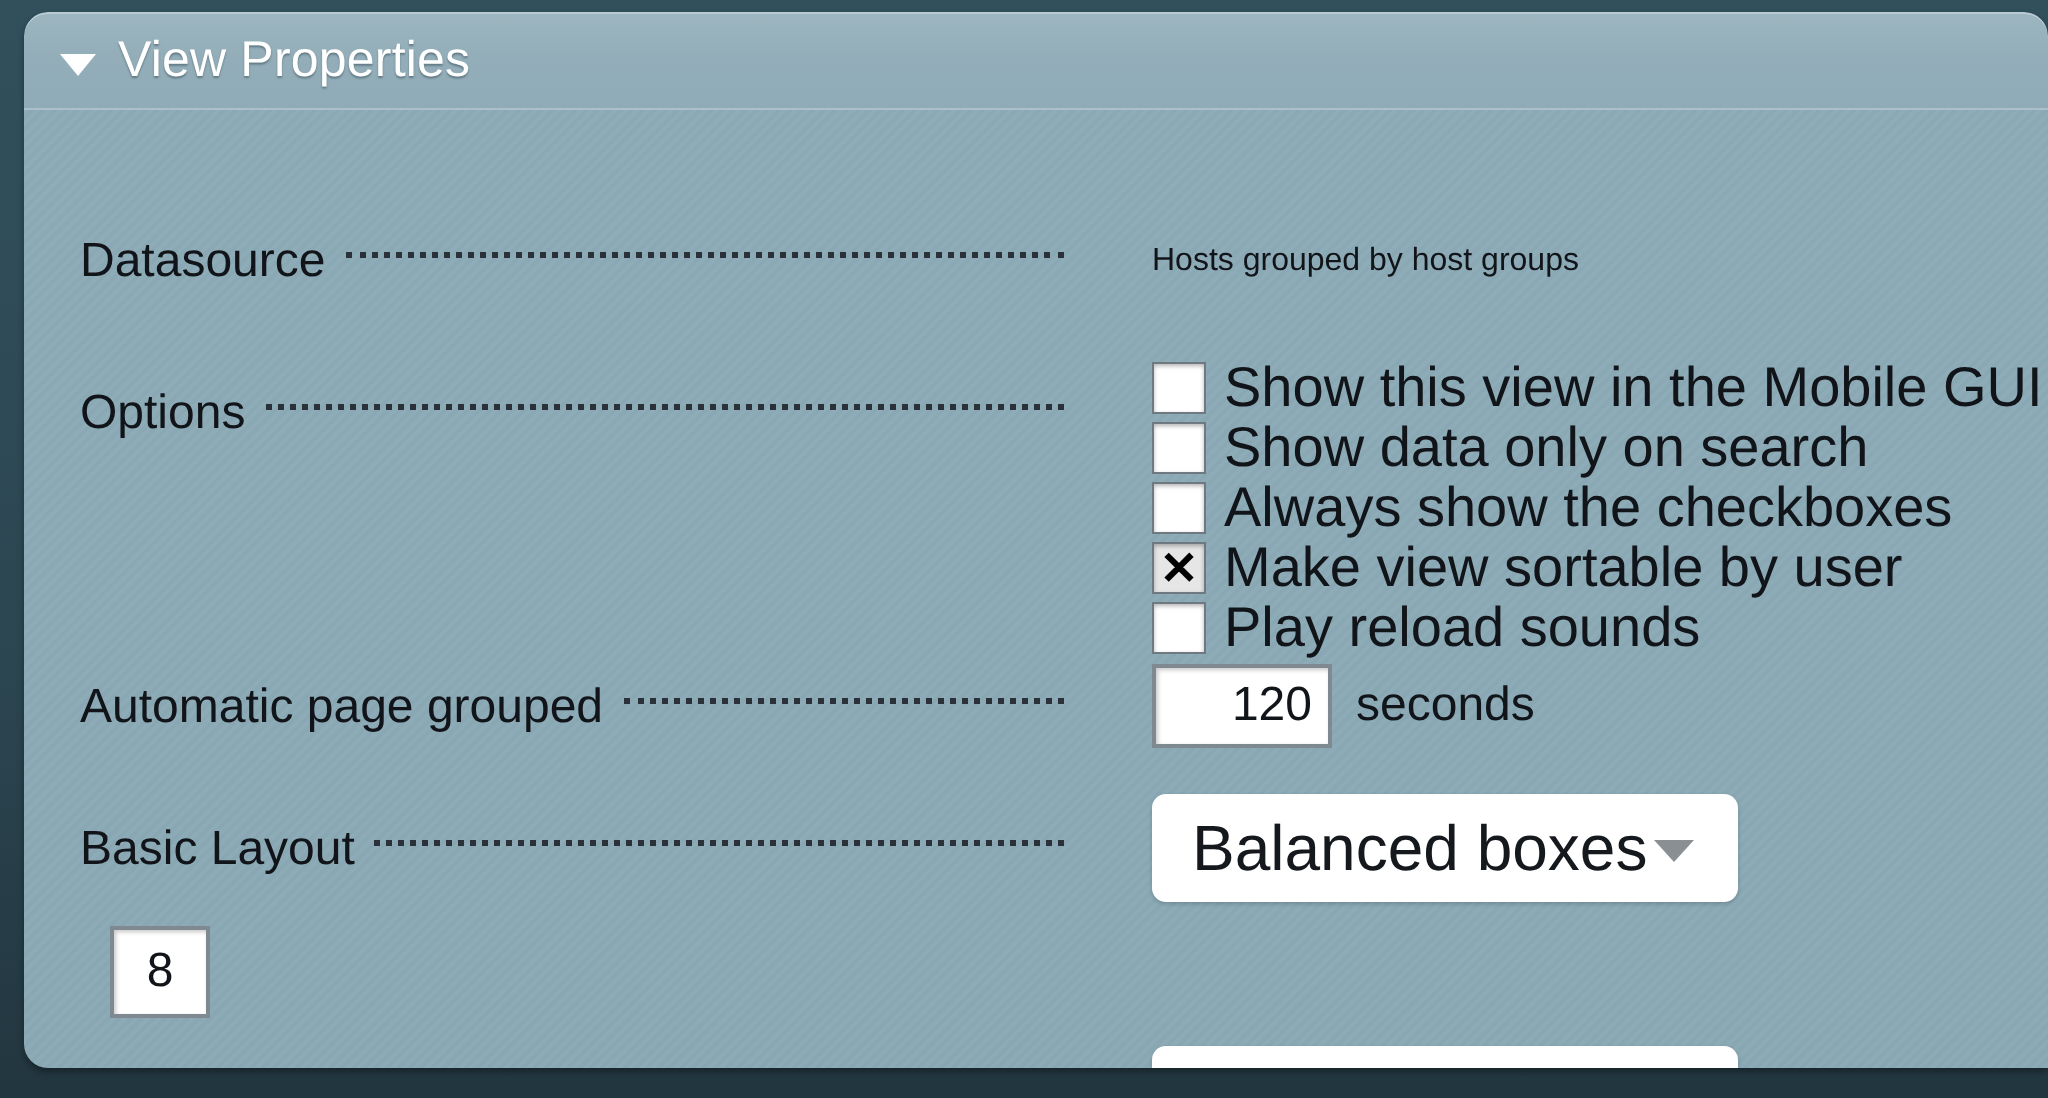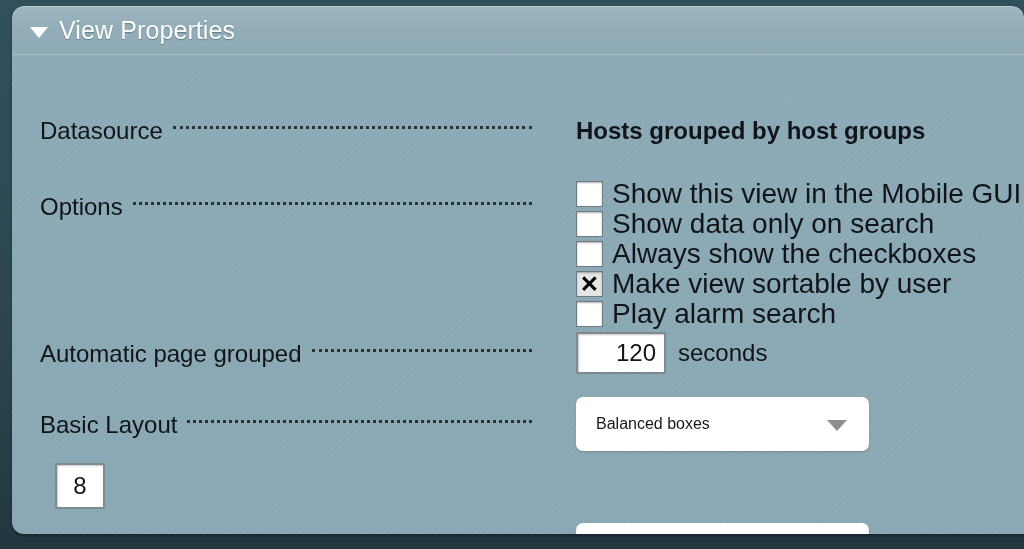--- a/index.html
+++ b/index.html
@@ -120,25 +120,24 @@
     border-bottom: 3px dotted #2a3138;
     height: 0;
   }
 
   .value-cell {
     padding-left: 44px;
     box-sizing: border-box;
   }
 
   .value-text {
-    font-size: 24px;
+    font-size: 16px;
     color: #111418;
     line-height: 28px;
     white-space: nowrap;
-    font-weight: bold;
   }
 
   
   .options-list {
     display: flex;
     flex-direction: column;
   }
   .option-item {
     display: flex;
     align-items: center;
@@ -205,21 +204,21 @@
     box-sizing: border-box;
     background: #ffffff;
     border-radius: 7px;
     height: 54px;
     display: flex;
     align-items: center;
     cursor: pointer;
     box-shadow: 0 1px 2px rgba(0,0,0,0.18);
   }
   .select-label {
-    font-size: 16px;
+    font-size: 32px;
     color: #15191d;
     padding-left: 20px;
     white-space: nowrap;
   }
   .select-arrow {
     position: absolute;
     right: 22px;
     top: 50%;
     margin-top: -4px;
     width: 0; height: 0;
@@ -283,21 +282,21 @@
 
             <div class="option-item">
               <span class="checkbox checked">
                 <span class="x-mark">✕</span>
               </span>
               <span class="option-label">Make view sortable by user</span>
             </div>
 
             <div class="option-item">
               <span class="checkbox"></span>
-              <span class="option-label">Play alarm search</span>
+              <span class="option-label">Play reload sounds</span>
             </div>
 
           </div>
         </div>
       </div>
 
       <div class="row" style="top:277px;">
         <div class="label-cell" style="padding-top:8px;">
           <span class="field-label">Automatic page grouped</span>
           <span class="leader"></span>

